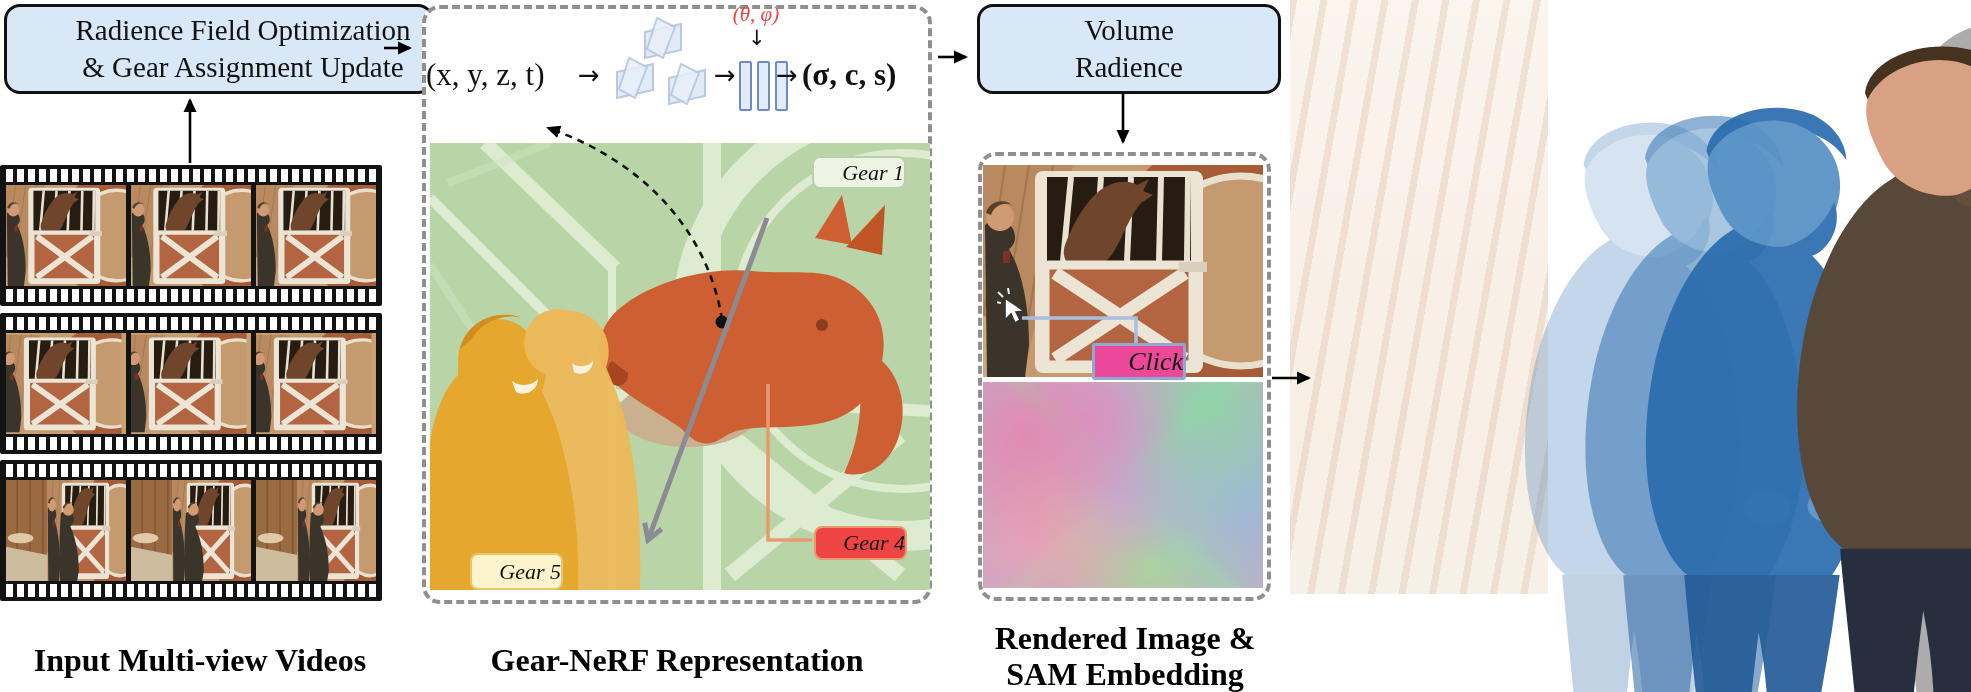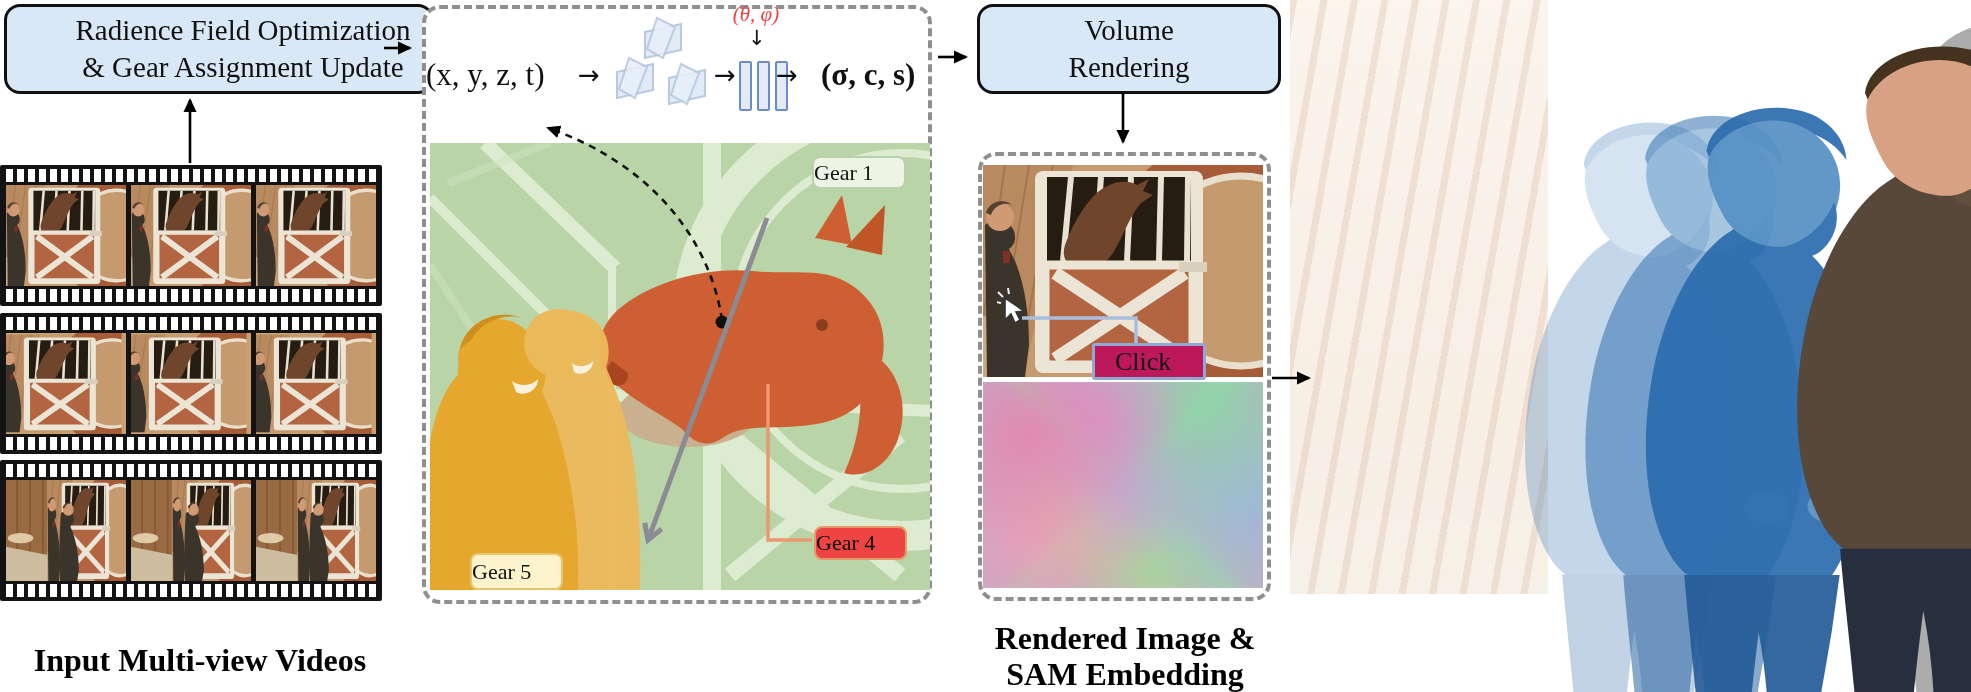--- a/index.html
+++ b/index.html
@@ -18,26 +18,26 @@
   .frames{display:flex;gap:5px;padding:3px 0;height:101px;}
   .frame{flex:1;background:#caa06f;overflow:hidden;}
   .frame svg{display:block;width:100%;height:100%;}
   
   .math{position:absolute;font-size:31px;color:#111;white-space:nowrap;}
   .mathsmall{position:absolute;font-style:italic;font-size:21px;color:#ef4444;white-space:nowrap;text-align:center;}
   .farrow{position:absolute;font-family:"DejaVu Sans",sans-serif;font-size:26px;color:#111;}
   .mlp{position:absolute;display:flex;gap:5px;}
   .mlp i{display:block;width:9px;height:46px;background:#e3ebf8;border:2.5px solid #6b8cc9;border-radius:2px;}
   
-  .taglabel{position:absolute;border-radius:8px;display:flex;align-items:center;justify-content:flex-start;
-            font-size:22px;color:#111;}
+  .taglabel{position:absolute;border-radius:8px;display:flex;align-items:center;justify-content:flex-end;
+            font-size:22px;color:#111;font-style:italic;}
   .gear1{background:#edf4e4;border:2px solid #b9cfae;}
   .gear2{background:#fdf3cd;border:2.5px solid #e6c76d;}
   .gear4{background:#ef4444;border:2.5px solid #e59a6b;}
-  .clicklbl{background:#be185d;border:3px solid #8fa9d4;font-size:26px;border-radius:3px;padding-left:20px;}
+  .clicklbl{background:#ec4899;border:3px solid #8fa9d4;font-size:26px;border-radius:3px;}
   
   .sam{position:absolute;overflow:hidden;}
   .sam .blur{position:absolute;left:-5%;top:-5%;width:110%;height:110%;filter:blur(6px);
     background:
      radial-gradient(circle at 18% 28%,rgba(227,137,176,.95),rgba(227,137,176,0) 38%),
      radial-gradient(circle at 42% 20%,rgba(215,147,201,.9),rgba(215,147,201,0) 34%),
      radial-gradient(circle at 78% 15%,rgba(143,212,168,.95),rgba(143,212,168,0) 42%),
      radial-gradient(circle at 90% 55%,rgba(155,183,224,.9),rgba(155,183,224,0) 40%),
      radial-gradient(circle at 52% 50%,rgba(201,160,216,.95),rgba(201,160,216,0) 42%),
      radial-gradient(circle at 20% 72%,rgba(232,160,184,.95),rgba(232,160,184,0) 40%),
@@ -214,21 +214,21 @@
   </svg>
   <span class="farrow" style="left:714px;top:60px;">→</span>
   <span class="mathsmall" style="left:690px;top:2px;width:132px;">(θ, φ)</span>
   <span class="farrow" style="left:748px;top:26px;font-size:21px;">↓</span>
   <div class="mlp" style="left:739px;top:61px;">
       <i></i>
       <i></i>
       <i></i>
     </div>
   <span class="farrow" style="left:776px;top:60px;">→</span>
-  <span class="math" style="left:802px;top:57px;font-weight:bold;margin-left:19px;">(σ, c, s)</span>
+  <span class="math" style="left:802px;top:57px;font-weight:bold;">(σ, c, s)</span>
 
   <svg class="abs" style="left:430px;top:143px;" width="500" height="447" viewBox="0 0 500 447">
     <rect width="500" height="447" fill="#b9d5a8"></rect>
     <g fill="none" stroke="#e2eed6" opacity=".9">
       <circle cx="472" cy="178" r="215" stroke-width="30"></circle>
       <circle cx="472" cy="178" r="168" stroke-width="8"></circle>
       <path d="M55,0 L185,125" stroke-width="14"></path>
       <path d="M0,55 L150,205" stroke-width="10"></path>
       <line x1="282" y1="0" x2="282" y2="447" stroke-width="18"></line>
       <line x1="182" y1="120" x2="182" y2="447" stroke-width="8"></line>
@@ -255,21 +255,21 @@
       <circle cx="68" cy="216" r="40" fill="#e6a72f"></circle>
       <circle cx="128" cy="200" r="34" fill="#ecb95a"></circle>
       <path d="M30,206 C36,178 68,164 94,176 C84,170 54,174 42,196 Z" fill="#d08f1c"></path>
       <path d="M82,238 C90,244 102,243 108,236 C108,247 96,254 86,249 Z" fill="#fff" opacity=".85"></path>
       <path d="M142,220 C148,225 158,224 163,218 C163,228 152,234 144,229 Z" fill="#fff" opacity=".8"></path>
     </g>
   </svg>
 
   <div class="bluebox" style="left:977px;top:4px;width:298px;height:84px;">
     <div>Volume</div>
-    <div>Rendering</div>
+    <div>Radience</div>
   </div>
 
   <div class="dashed" style="left:978px;top:152px;width:285px;height:441px;"></div>
   <svg class="abs" style="left:983px;top:165px;" width="280" height="212" viewBox="0 0 280 212">
     <use href="#stable"></use>
   </svg>
   <div class="sam" style="left:983px;top:382px;width:280px;height:206px;">
     <div class="blur"></div>
   </div>
 
@@ -321,18 +321,19 @@
     <span>Gear 5</span>
   </div>
   <div class="taglabel gear4" style="left:814px;top:526px;width:89px;height:30px;">
     <span>Gear 4</span>
   </div>
   <div class="taglabel clicklbl" style="left:1092px;top:343px;width:88px;height:31px;">
     <span>Click</span>
   </div>
 
   <div class="caption" style="left:5px;top:642px;width:390px;">Input Multi-view Videos</div>
+  <div class="caption" style="left:462px;top:642px;width:430px;">Gear-NeRF Representation</div>
   <div class="caption" style="left:965px;top:620px;width:320px;">
     <div>Rendered Image &amp;</div>
     <div>SAM Embedding</div>
   </div>
 
 </div>
 
 </body></html>

